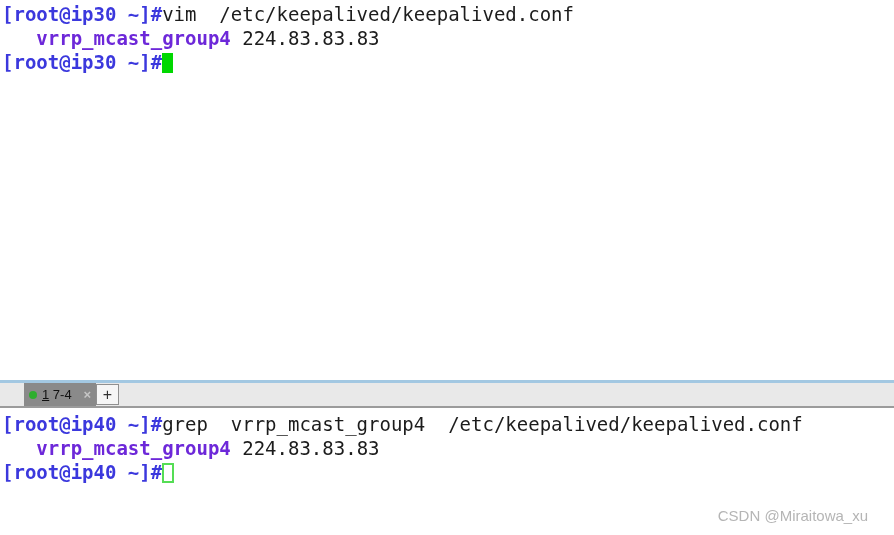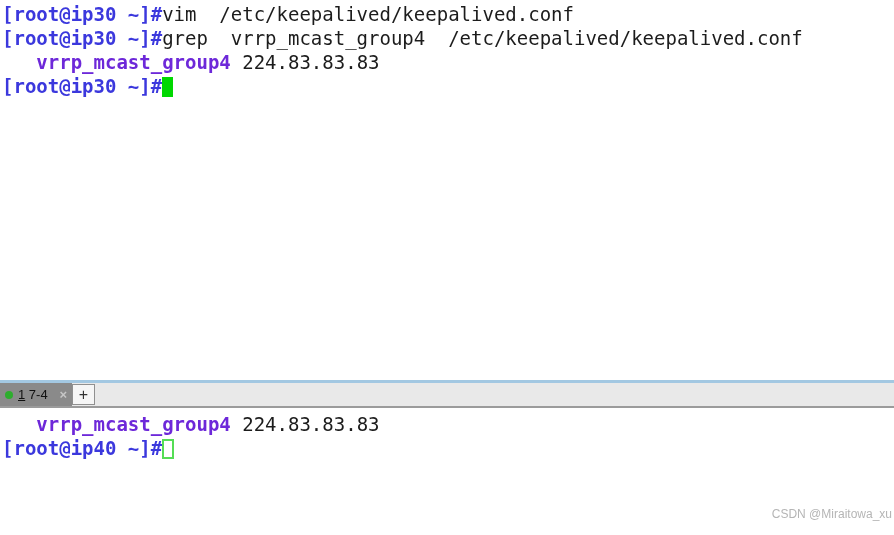--- a/index.html
+++ b/index.html
@@ -32,52 +32,53 @@
     background:#e9e9e9;
     border-top:3px solid #a3c8e2;
     border-bottom:2px solid #9b9b9b;
     display:flex;align-items:stretch;
   }
   .tab{
     background:#8a8a8a;width:72px;box-sizing:border-box;
     display:flex;align-items:center;gap:5px;padding:0 5px;
     font-family:"Liberation Sans",sans-serif;font-size:13px;color:#111;
     cursor:default;
+    margin-left:24px;
   }
   .tab-dot{width:8px;height:8px;border-radius:50%;background:#2eae2e;flex:none;}
   .tab-label{flex:1;white-space:nowrap;}
   .tab-label u{text-decoration:underline;}
   .tab-close{color:#c6c6c6;font-size:13px;font-weight:bold;line-height:1;}
   .new-tab{
     width:21px;margin:1px 0;background:#f6f6f6;border:1px solid #909090;
     display:flex;align-items:center;justify-content:center;
     font-family:"Liberation Sans",sans-serif;font-size:16px;color:#333;
   }
   .watermark{
-    position:absolute;right:2px;top:507px;
-    font-family:"Liberation Sans",sans-serif;font-size:12px;color:#b5b5b5;
+    position:absolute;right:26px;top:507px;
+    font-family:"Liberation Sans",sans-serif;font-size:15px;color:#b5b5b5;
   }
 </style>
 </head>
 <body>
 
 <div class="terminal top">
   <div class="term-line"><span class="prompt">[root@ip30 ~]#</span><span class="cmd">vim  /etc/keepalived/keepalived.conf</span></div>
-  <div class="term-line"><span class="prompt">[root@ip30 ~]#</span><span class="cmd">grep  vrrp_mcast_group4  /etc/keepalived/keepalived.conf</span></div>
   <div class="term-line"><span class="cmd">   </span><span class="match">vrrp_mcast_group4</span><span class="cmd"> 224.83.83.83</span></div>
   <div class="term-line"><span class="prompt">[root@ip30 ~]#</span><span class="cursor-block"></span></div>
 </div>
 
 <div class="tab-bar">
   <div class="tab">
     <span class="tab-dot"></span>
     <span class="tab-label"><u>1</u><span> 7-4</span></span>
     <span class="tab-close">×</span>
   </div>
   <div class="new-tab">+</div>
 </div>
 
 <div class="terminal bottom">
+  <div class="term-line"><span class="prompt">[root@ip40 ~]#</span><span class="cmd">grep  vrrp_mcast_group4  /etc/keepalived/keepalived.conf</span></div>
   <div class="term-line"><span class="cmd">   </span><span class="match">vrrp_mcast_group4</span><span class="cmd"> 224.83.83.83</span></div>
   <div class="term-line"><span class="prompt">[root@ip40 ~]#</span><span class="cursor-outline"></span></div>
 </div>
 
 <div class="watermark">CSDN @Miraitowa_xu</div>
 
 </body></html>

